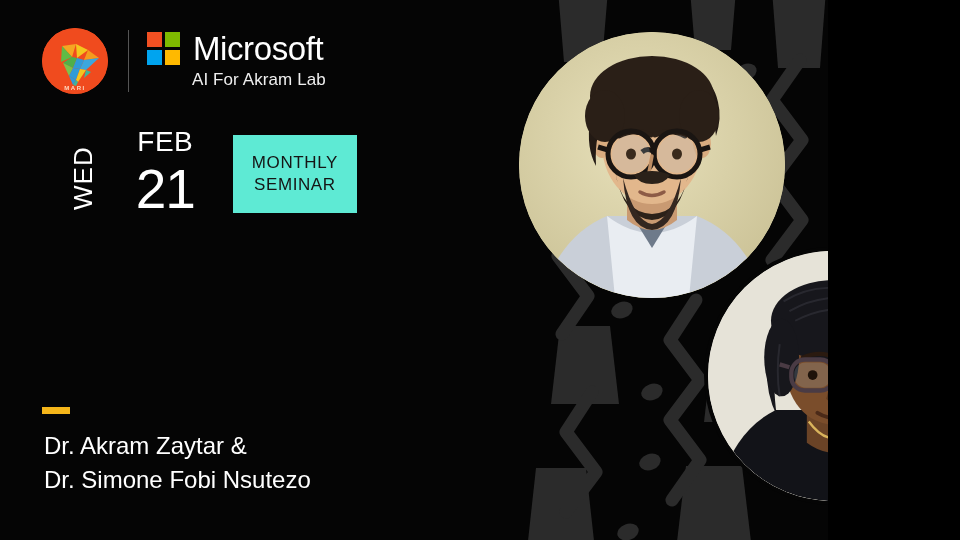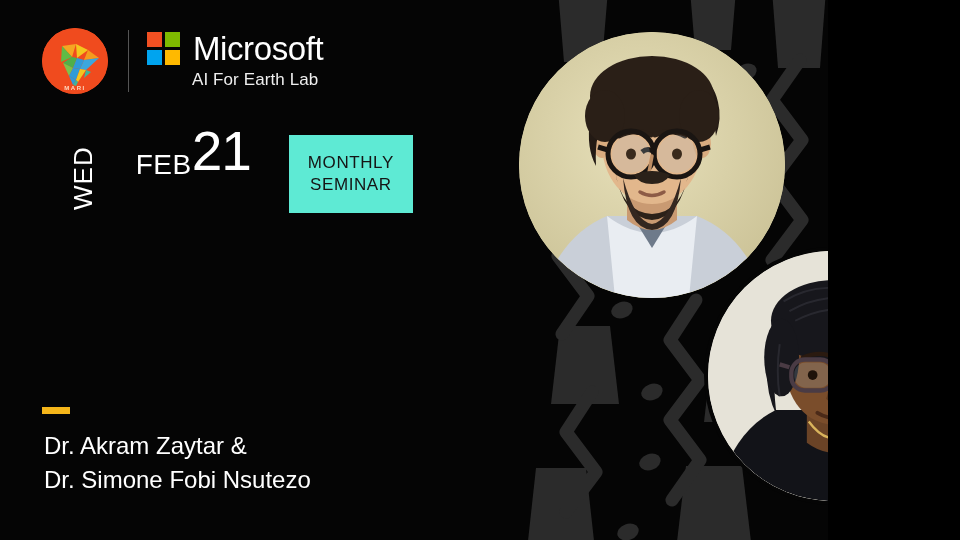--- a/index.html
+++ b/index.html
@@ -88,23 +88,24 @@
     letter-spacing:1px;
     transform:rotate(-90deg);
     transform-origin:left top;
     position:relative;
     left:28px; top:82px;
     white-space:nowrap;
     height:0;
   }
   #daymonth {
     margin-left:32px;
-    display:flex; flex-direction:row;
-    align-items:flex-end;
+    display:flex; flex-direction:column;
+    align-items:center;
     line-height:1;
+    gap:10px;
   }
   #month-abbr {
     color:#fff;
     font-size:28px;
     letter-spacing:0.5px;
     font-weight:400;
   }
   #day-num {
     color:#fff;
     font-size:55px;
@@ -264,21 +265,21 @@
     <div id="ms-block">
       <div id="ms-top">
         <div id="ms-squares">
           <i style="background:#F25022"></i>
           <i style="background:#7FBA00"></i>
           <i style="background:#00A4EF"></i>
           <i style="background:#FFB900"></i>
         </div>
         <div id="ms-wordmark">Microsoft</div>
       </div>
-      <div id="ms-sub">AI For Earth Lab</div>
+      <div id="ms-sub">AI For Akram Lab</div>
     </div>
   </div>
 
   <div id="date-row">
     <div id="weekday">WED</div>
     <div id="daymonth">
       <div id="month-abbr">FEB</div>
       <div id="day-num">21</div>
     </div>
     <div id="seminar-badge">

